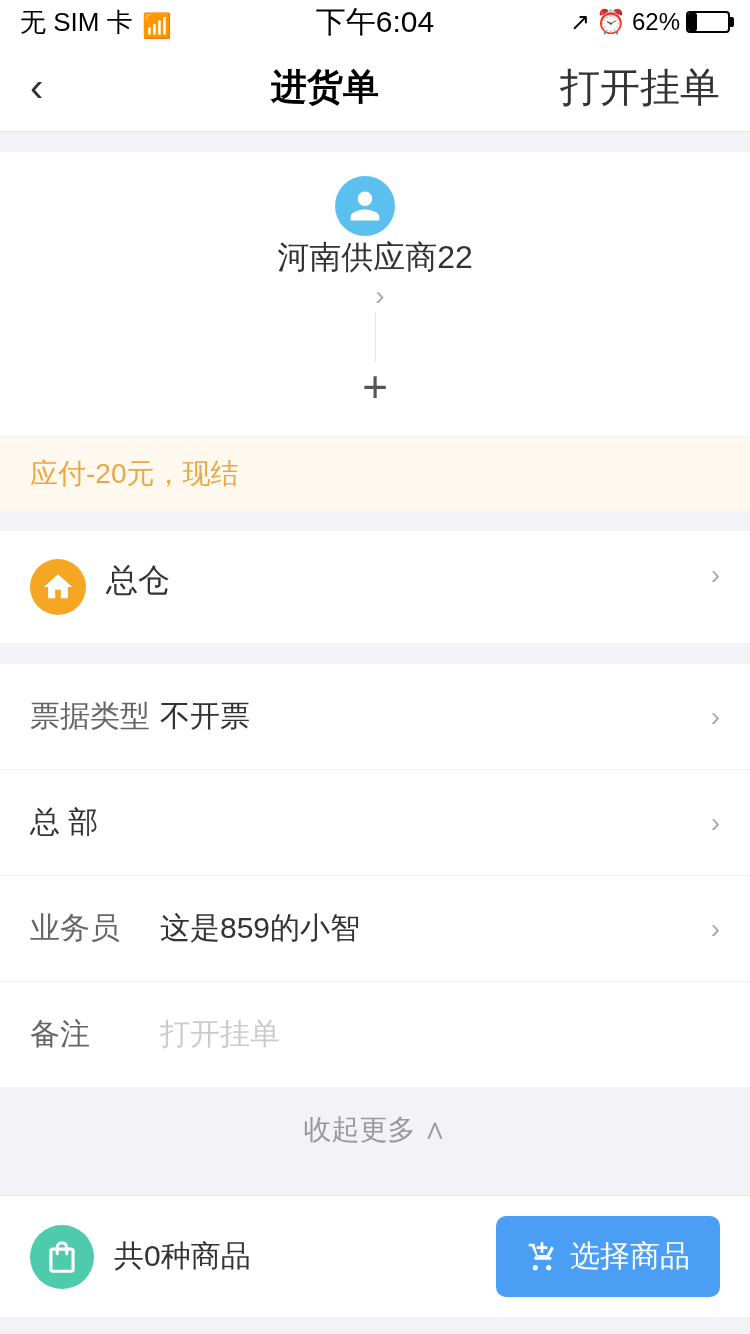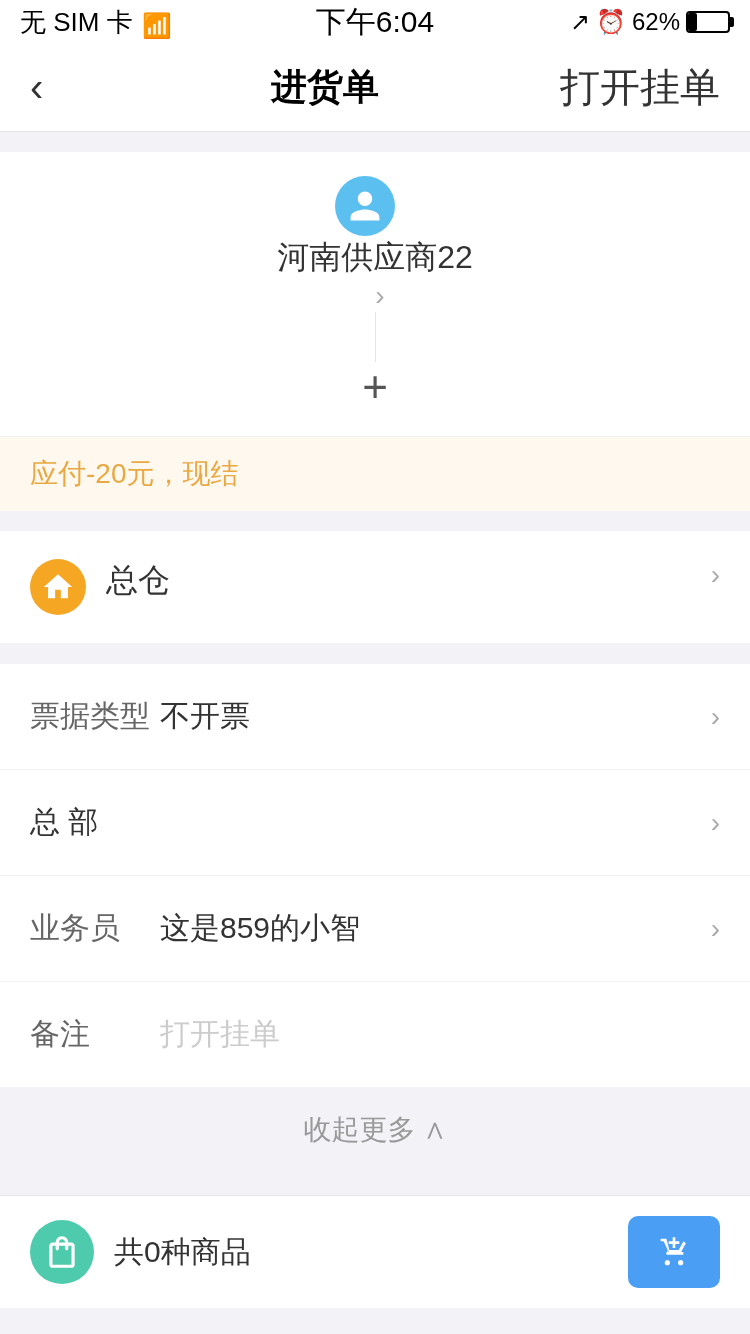--- a/index.html
+++ b/index.html
@@ -385,16 +385,17 @@
   <div class="product-icon">
     <svg viewBox="0 0 24 24">
       <path d="M18 6h-2c0-2.2-1.8-4-4-4S8 3.8 8 6H6c-1.1 0-2 .9-2 2v12c0 1.1.9 2 2 2h12c1.1 0 2-.9 2-2V8c0-1.1-.9-2-2-2zm-6-2c1.1 0 2 .9 2 2h-4c0-1.1.9-2 2-2zm6 16H6V8h2v2c0 .55.45 1 1 1s1-.45 1-1V8h4v2c0 .55.45 1 1 1s1-.45 1-1V8h2v12z"></path>
     </svg>
   </div>
   <span class="product-count">共0种商品</span>
   <button class="select-btn">
     <svg viewBox="0 0 24 24">
       <path d="M11 9h2V6h3V4h-3V1h-2v3H8v2h3v3zm-4 9c-1.1 0-1.99.9-1.99 2S5.9 22 7 22s2-.9 2-2-.9-2-2-2zm10 0c-1.1 0-1.99.9-1.99 2s.89 2 1.99 2 2-.9 2-2-.9-2-2-2zm-8.9-5h7.45c.75 0 1.41-.41 1.75-1.03l3.58-6.49L19.1 4l-3.58 6.51H8.53L6.27 2H2v2h2.22l3.19 6.63-1.19 2.16C5.84 13.34 6.34 14 7 14h12v-2H7.42l.68-1z"></path>
     </svg>
+    <span>选择商品</span>
   </button>
 </div>
 
 <div class="page-bg"></div>
 
 </body></html>

